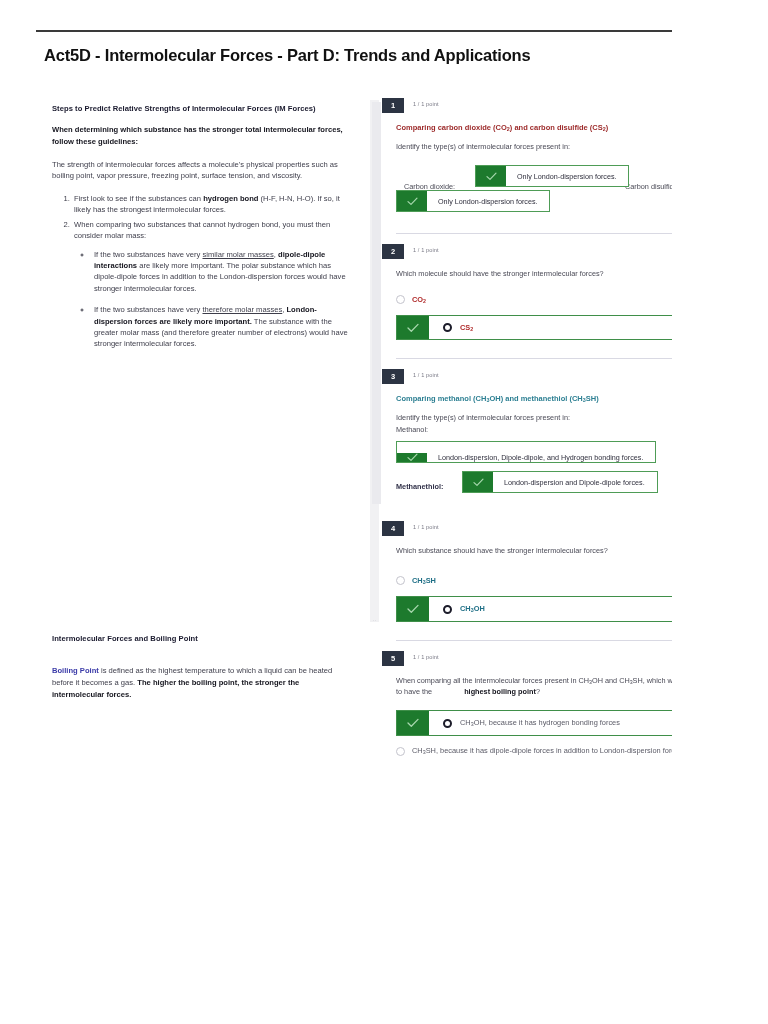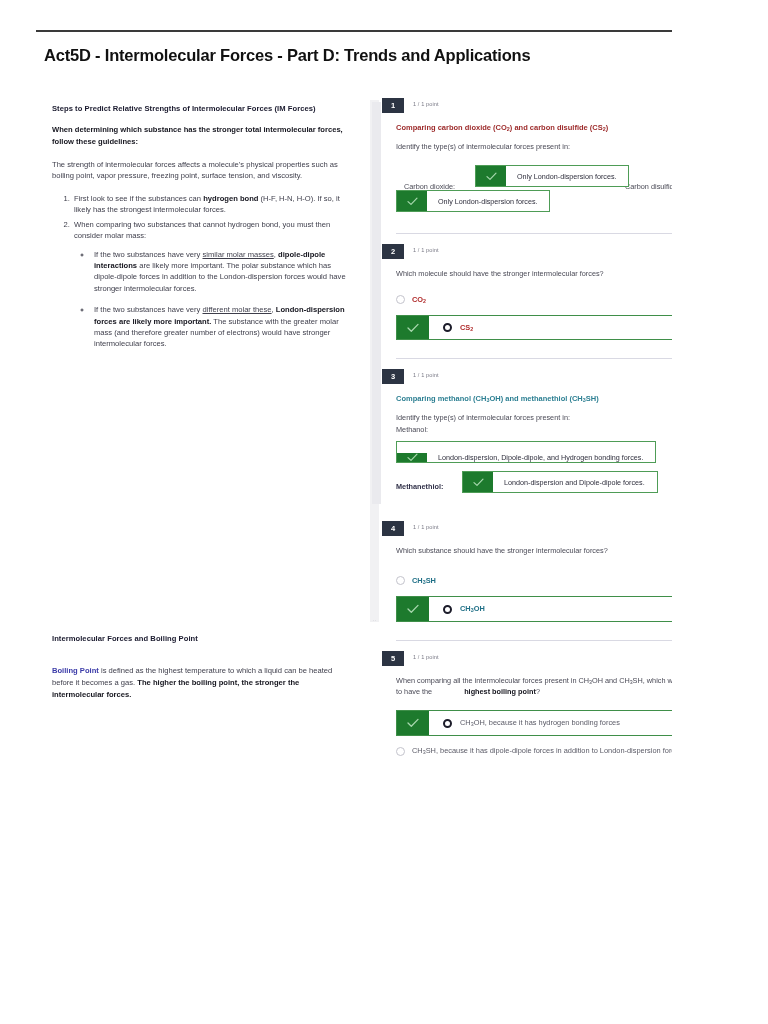--- a/index.html
+++ b/index.html
@@ -156,21 +156,21 @@
       <li>
         <span>First look to see if the substances can </span><span class="b">hydrogen bond</span><span> (H-F, H-N, H-O). If so, it likely has the strongest intermolecular forces.</span>
       </li>
       <li>
         <span>When comparing two substances that cannot hydrogen bond, you must then consider molar mass:</span>
         <ul class="lc-sub">
           <li>
             <span>If the two substances have very </span><span class="u">similar molar masses</span><span>, </span><span class="b">dipole-dipole interactions</span><span> are likely more important. The polar substance which has dipole-dipole forces in addition to the London-dispersion forces would have stronger intermolecular forces.</span>
           </li>
           <li>
-            <span>If the two substances have very </span><span class="u">different molar these</span><span>, </span><span class="b">London-dispersion forces are likely more important.</span><span> The substance with the greater molar mass (and therefore greater number of electrons) would have stronger intermolecular forces.</span>
+            <span>If the two substances have very </span><span class="u">therefore molar masses</span><span>, </span><span class="b">London-dispersion forces are likely more important.</span><span> The substance with the greater molar mass (and therefore greater number of electrons) would have stronger intermolecular forces.</span>
           </li>
         </ul>
       </li>
     </ol>
   </div>
 
   <div class="left-col-2">
     <div class="lc-h">Intermolecular Forces and Boiling Point</div>
     <div style="height:11px"></div>
     <div class="lc-p">

